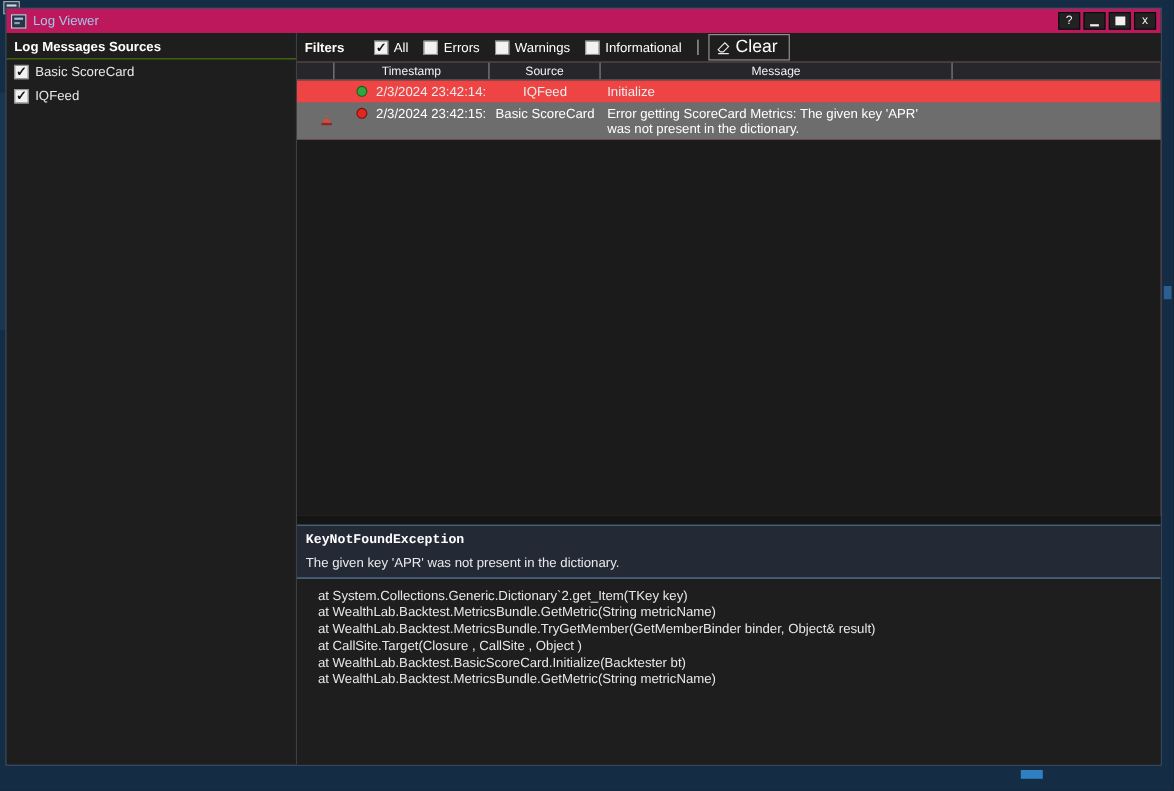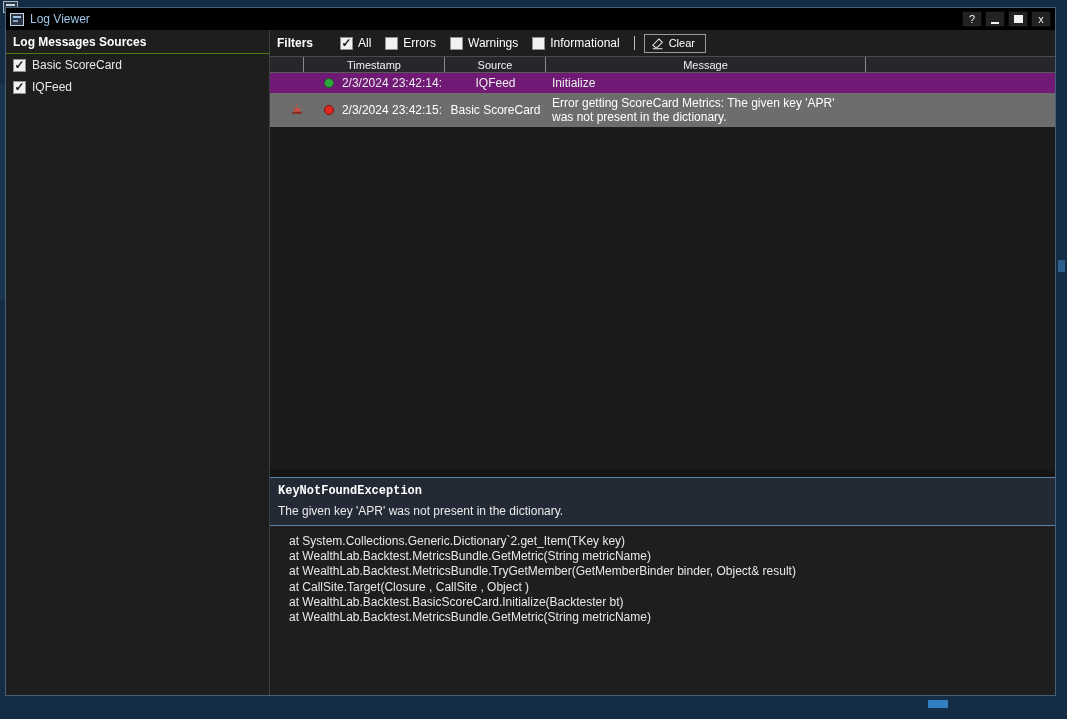--- a/index.html
+++ b/index.html
@@ -21,21 +21,21 @@
   .desktop-accent-bottom { position:absolute; left:928px; top:700px; width:20px; height:8px; background:#2f7fc1; }
 
   
   .window {
     position:absolute; left:5px; top:7px; width:1051px; height:689px;
     background:#1e1e1e; border:1px solid #44607c;
     display:flex; flex-direction:column;
   }
 
   .titlebar {
-    height:22px; flex:0 0 22px; background:#000000;
+    height:22px; flex:0 0 22px; background:#be185d;
     display:flex; align-items:center; padding:0 4px; gap:6px;
   }
   .title-icon { width:14px; height:13px; border:1px solid #c3d4e4; background:#2b3440; position:relative; }
   .title-icon::before { content:""; position:absolute; left:2px; top:2px; right:2px; height:2px; background:#9fc6e8; }
   .title-icon::after  { content:""; position:absolute; left:2px; top:6px; right:5px; height:2px; background:#7fa6c8; }
   .title-text { color:#9fc6e8; font-size:12px; }
   .win-controls { margin-left:auto; display:flex; gap:3px; }
   .ctrl-btn {
     width:20px; height:16px; background:#222; border:1px solid #0a0a0a;
     color:#f0f0f0; font-size:11px; line-height:1;
@@ -68,36 +68,36 @@
   .filters-bar {
     flex:0 0 26px; display:flex; align-items:center; padding:0 7px; gap:5px;
     background:#1e1e1e; color:#ffffff;
   }
   .filters-label { font-weight:bold; margin-right:22px; }
   .filter-option { display:flex; align-items:center; gap:5px; margin-right:9px; }
   .vsep { width:1px; height:14px; background:#bfbfbf; margin:0 4px 0 0; }
   .clear-btn {
     display:inline-flex; align-items:center; gap:5px;
     border:1px solid #9a9a9a; background:#1e1e1e; color:#ffffff;
-    padding:2px 10px 2px 6px; font-size:11px; cursor:default;text-align:right;
-  }
-
-  
-  .log-table { flex:1; display:flex; flex-direction:column; min-height:0; background:#701a75; }
+    padding:2px 10px 2px 6px; font-size:16px; cursor:default;text-align:right;
+  }
+
+  
+  .log-table { flex:1; display:flex; flex-direction:column; min-height:0; background:#ef4444; }
   .thead { flex:0 0 17px; display:flex; background:#27272b; color:#f2f2f2; font-size:11px;
     border-top:1px solid #4a4a4a; border-bottom:1px solid #5a5a5a; }
   .th { display:flex; align-items:center; justify-content:center; border-right:1px solid #8a8a8a; }
   .col-icon { width:34px; flex:0 0 34px; }
   .col-ts   { width:141px; flex:0 0 141px; }
   .col-src  { width:101px; flex:0 0 101px; }
   .col-msg  { width:320px; flex:0 0 320px; }
   .col-fill { flex:1; border-right:none; }
 
   .trow { display:flex; align-items:stretch; color:#ececec; }
-  .trow.selected { background:#6d6d6d; color:#ffffff;align-items:center; }
+  .trow.selected { background:#6d6d6d; color:#ffffff; }
   .cell { padding:3px 2px; }
   .cell-icon { display:flex; justify-content:flex-end; align-items:center; padding-right:1px; }
   .cell-ts { display:flex; justify-content:flex-end; align-items:flex-start; gap:8px; padding-right:3px; }
   .cell-src { text-align:center; }
   .cell-msg { padding-left:6px; padding-right:8px; }
 
   .dot { width:10px; height:10px; border-radius:50%; flex:0 0 10px; margin-top:2px; }
   .dot-green { background:#2ea83c; border:1px solid #1a5c22; }
   .dot-red   { background:#e0281e; border:1px solid #7a100a; }
 

